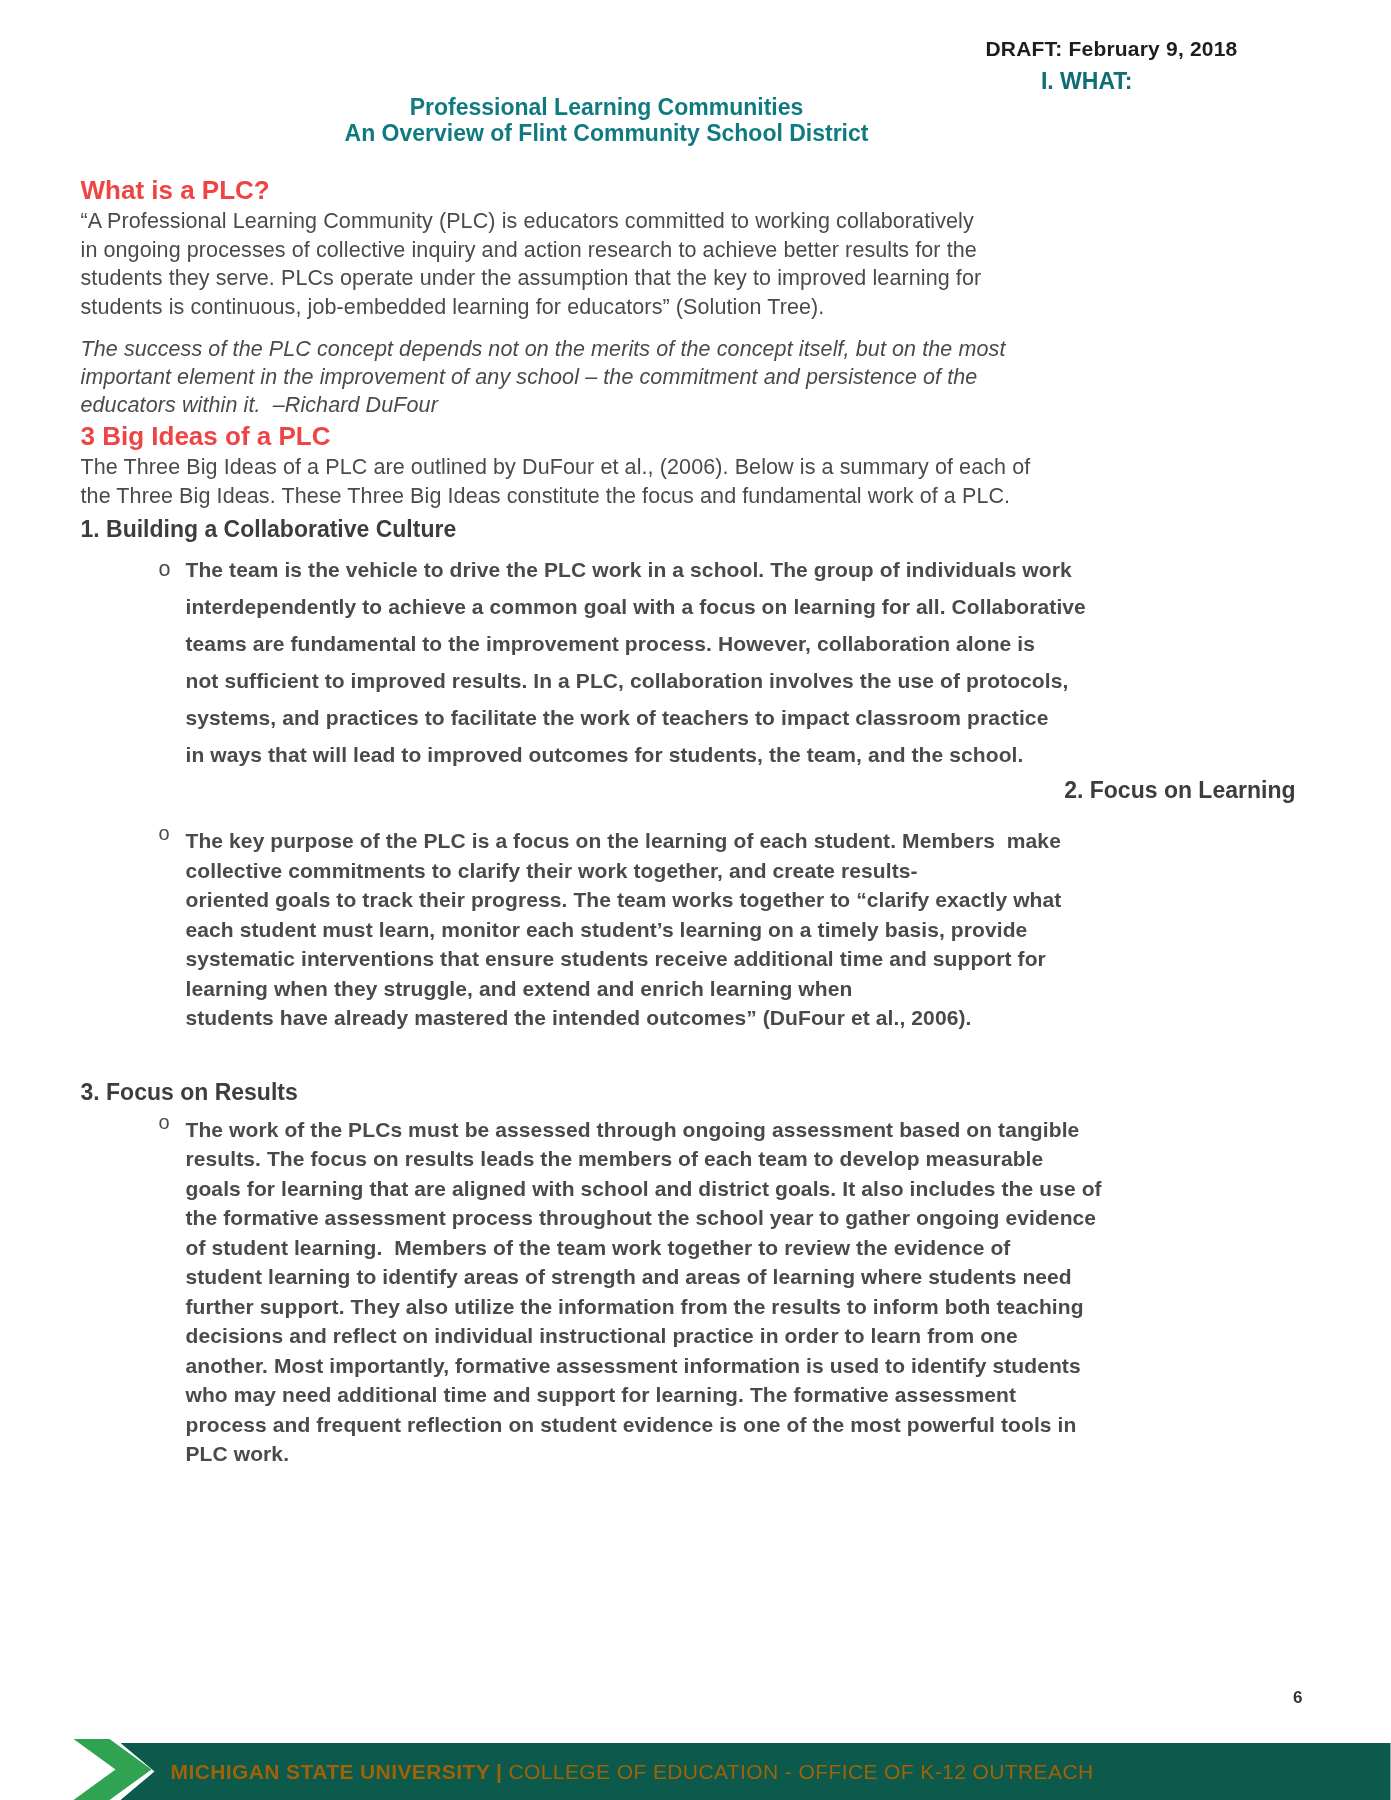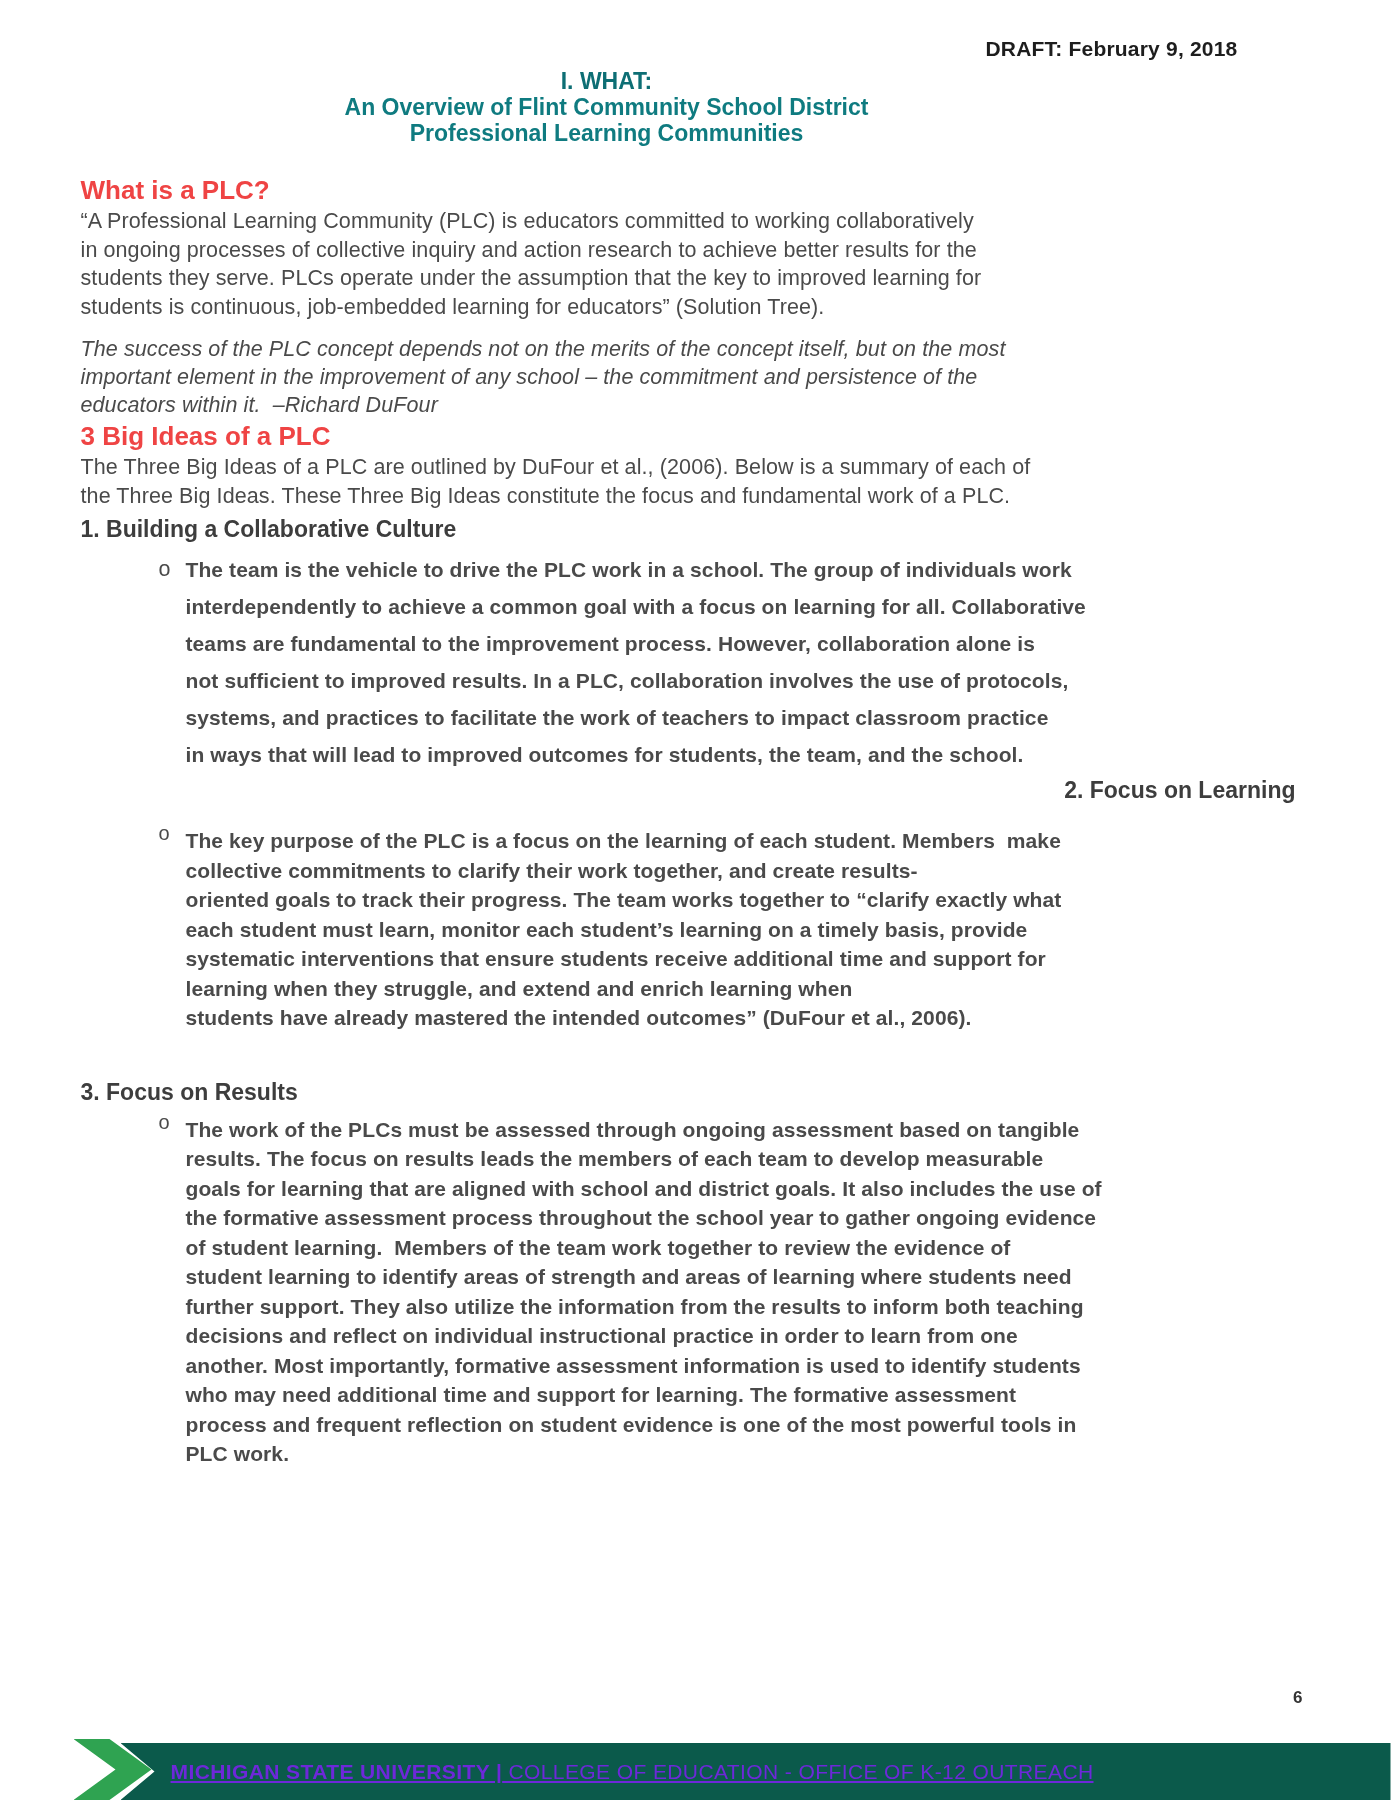--- a/index.html
+++ b/index.html
@@ -30,21 +30,21 @@
     width: 1052px;
     margin-top: 7px;
     text-align: center;
     line-height: 26px;
   }
   .title-line {
     color: #0f7b80;
     font-weight: bold;
     font-size: 23px;
   }
-  .title-line.first { color: #0d6e74; }
+  .title-line.first { color: #0d6e74; text-align: right; }
 
   .teal-heading {
     color: #ef4444;
     font-weight: bold;
     font-size: 26px;
     line-height: 30px;
   }
   .h-what { margin-top: 29px; }
   .h-ideas { margin-top: 3px; line-height: 29px; }
 
@@ -132,40 +132,39 @@
     bottom: 0;
     width: 78px;
     background: #2fa351;
     clip-path: polygon(0 0, 36px 0, 100% 50%, 36px 100%, 0 100%, 42px 50%);
   }
   .footer-text {
     position: absolute;
     left: 170px;
     top: 50%;
     transform: translateY(-50%);
-    color: #6d28d9;
+    color: #a16207;
     font-size: 21px;
     letter-spacing: 0.4px;
     white-space: nowrap;
-    text-decoration: underline;
   }
   .footer-text .bold { font-weight: bold; }
 </style>
 </head>
 <body>
 
 <div class="page">
   <div class="content">
 
     <div class="draft">DRAFT: February 9, 2018</div>
 
     <div class="title-block">
       <div class="title-line first">I. WHAT:</div>
+      <div class="title-line">Professional Learning Communities</div>
       <div class="title-line">An Overview of Flint Community School District</div>
-      <div class="title-line">Professional Learning Communities</div>
     </div>
 
     <div class="teal-heading h-what">What is a PLC?</div>
 
     <div class="body-para p-quote">“A Professional Learning Community (PLC) is educators committed to working collaboratively
 in ongoing processes of collective inquiry and action research to achieve better results for the
 students they serve. PLCs operate under the assumption that the key to improved learning for
 students is continuous, job-embedded learning for educators” (Solution Tree).</div>
 
     <div class="body-para p-attrib">The success of the PLC concept depends not on the merits of the concept itself, but on the most

